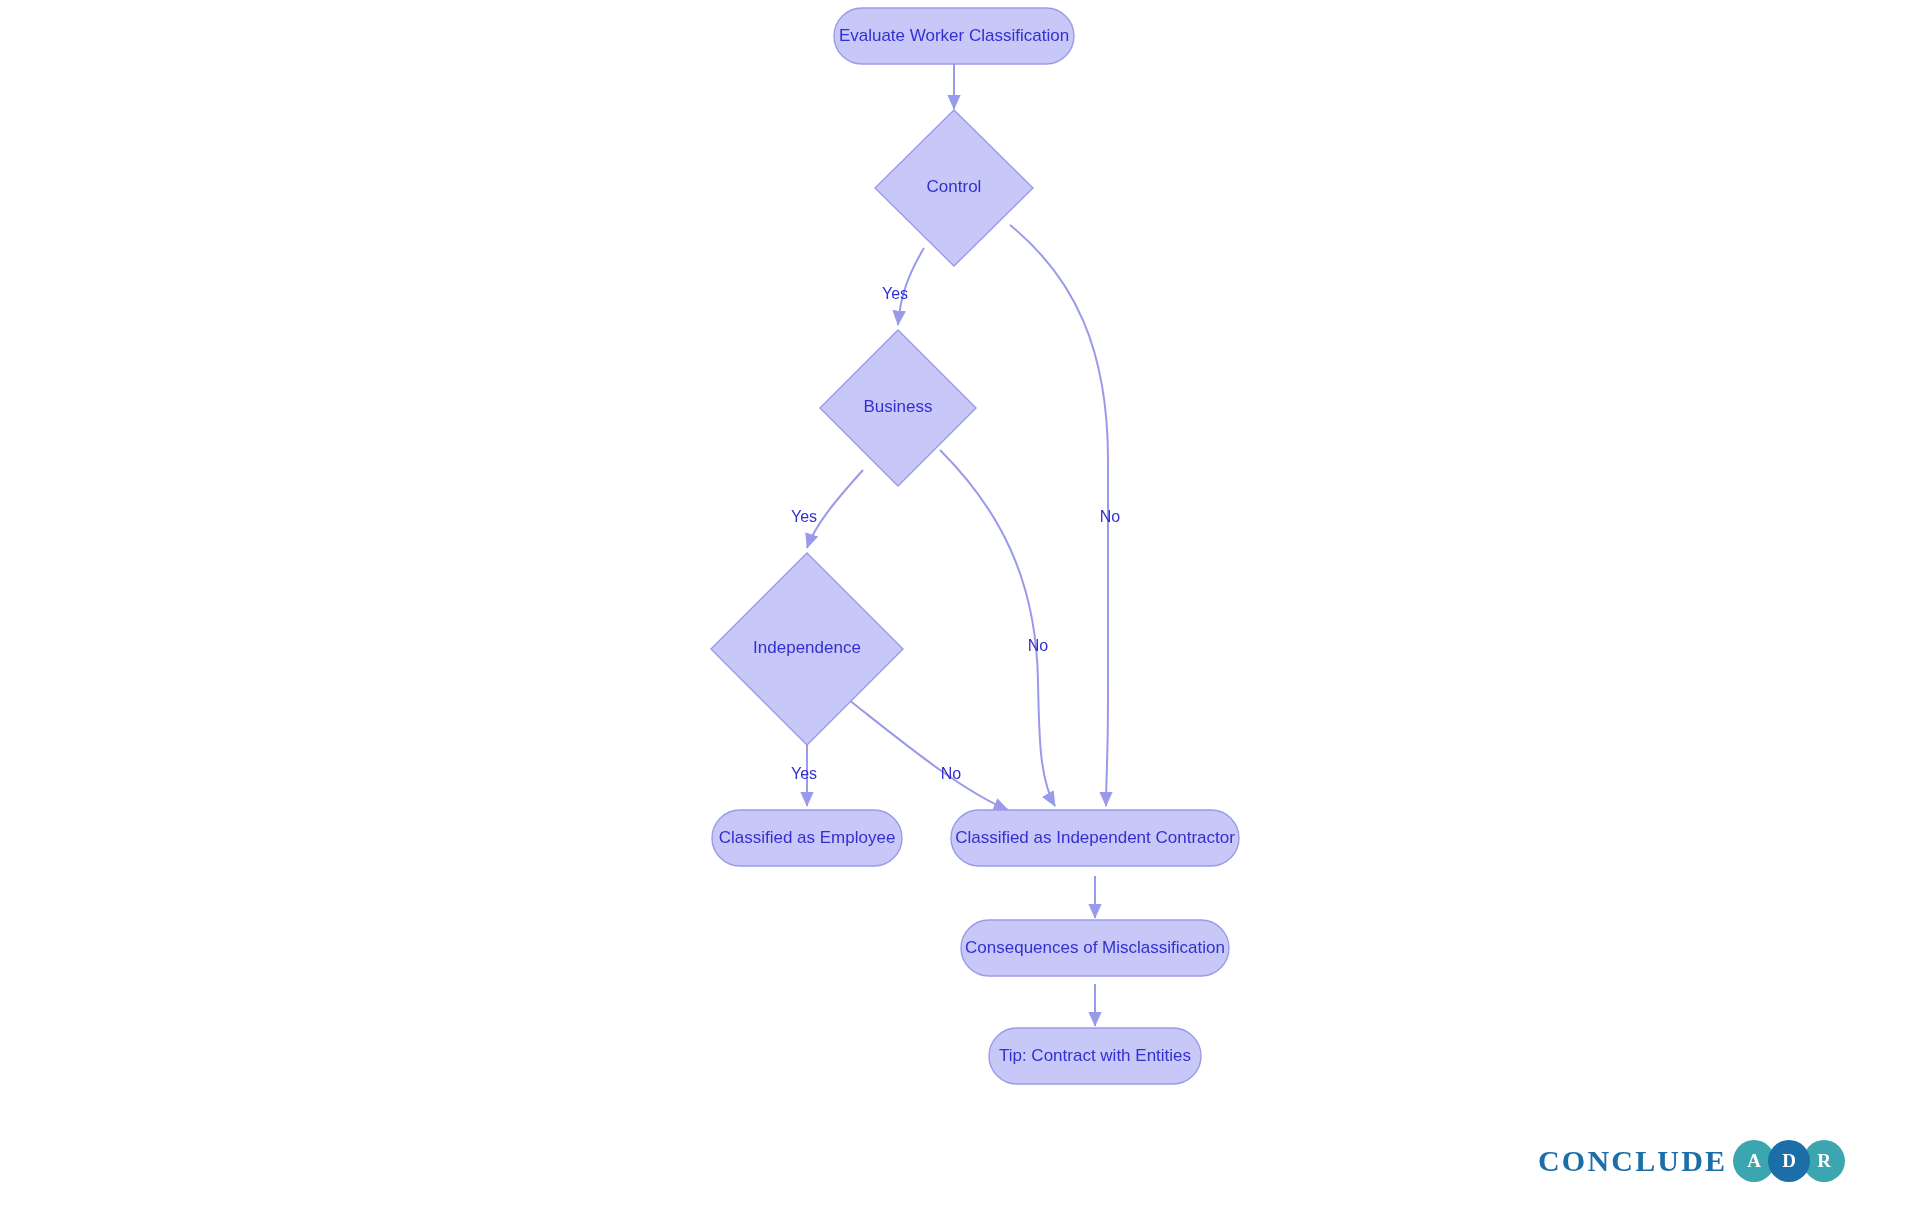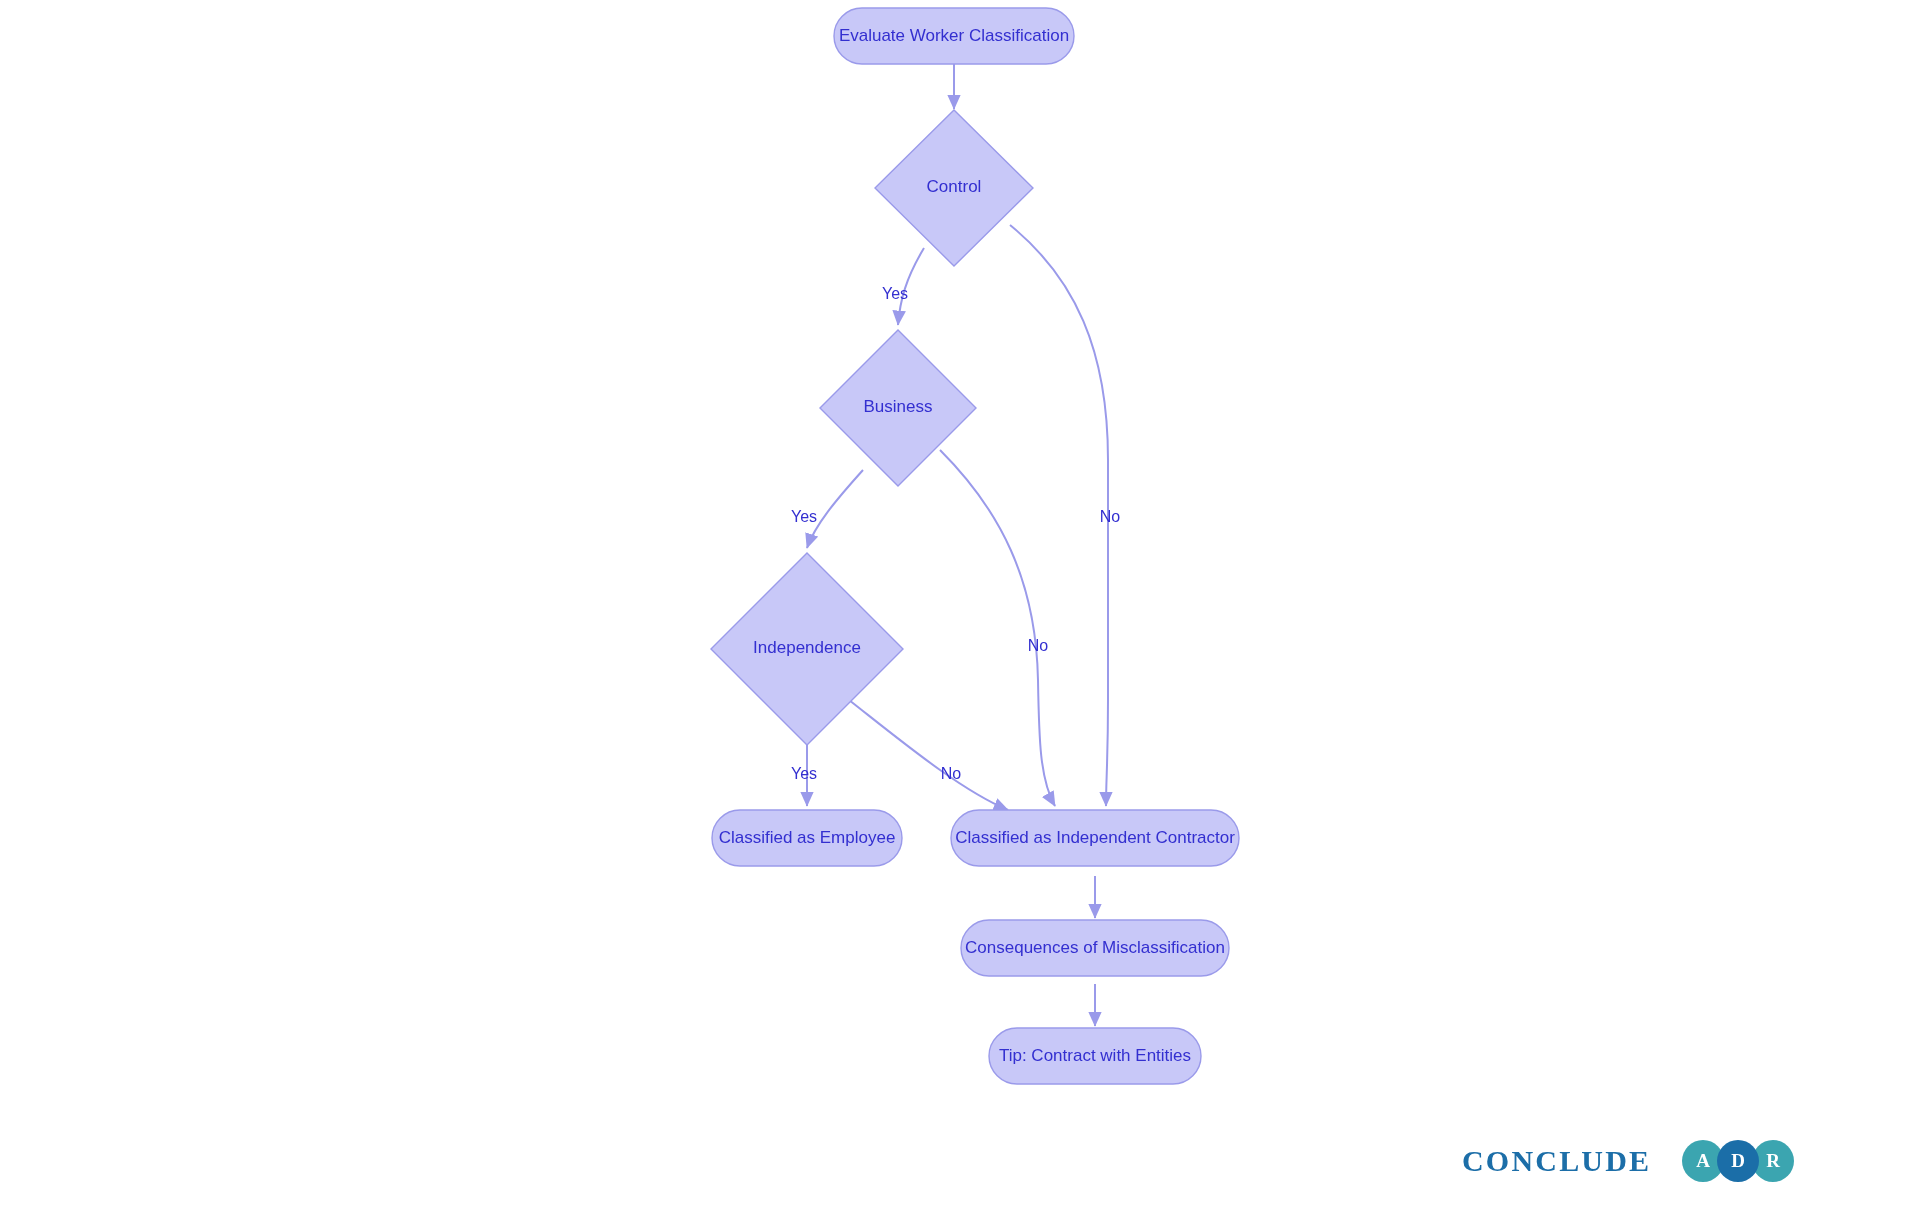--- a/index.html
+++ b/index.html
@@ -45,25 +45,25 @@
     fill: #332fd0;
     font-family: "Liberation Sans", "DejaVu Sans", sans-serif;
     font-size: 16px;
     text-anchor: middle;
     dominant-baseline: middle;
   }
 
   
   #brand-logo {
     position: absolute;
-    left: 1462px;
+    left: 1538px;
     top: 1140px;
     display: flex;
     align-items: center;
-    gap: 31px;
+    gap: 6px;
   }
   #brand-wordmark {
     font-family: "Liberation Serif", "DejaVu Serif", serif;
     font-size: 30px;
     font-weight: 700;
     letter-spacing: 2.2px;
     color: #1c6ea8;
     line-height: 1;
   }
   #brand-circles {

